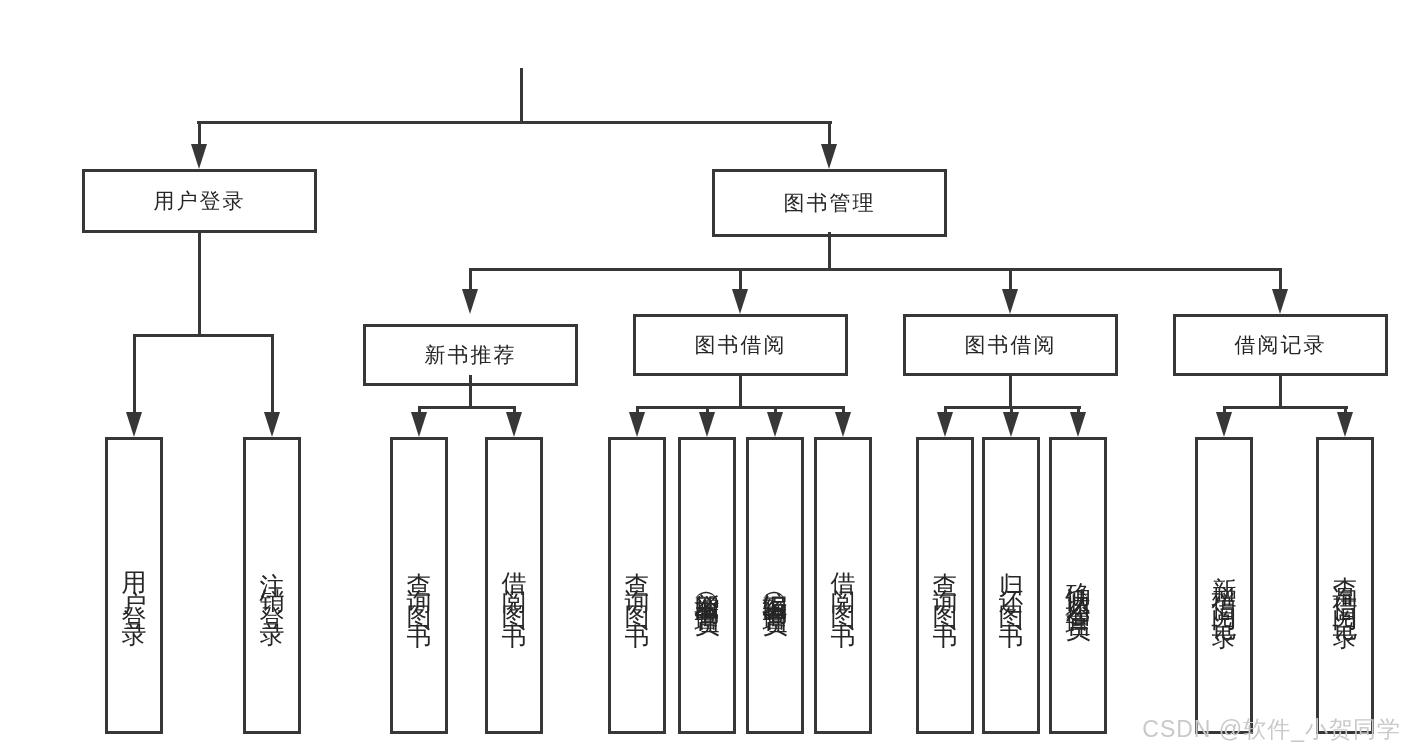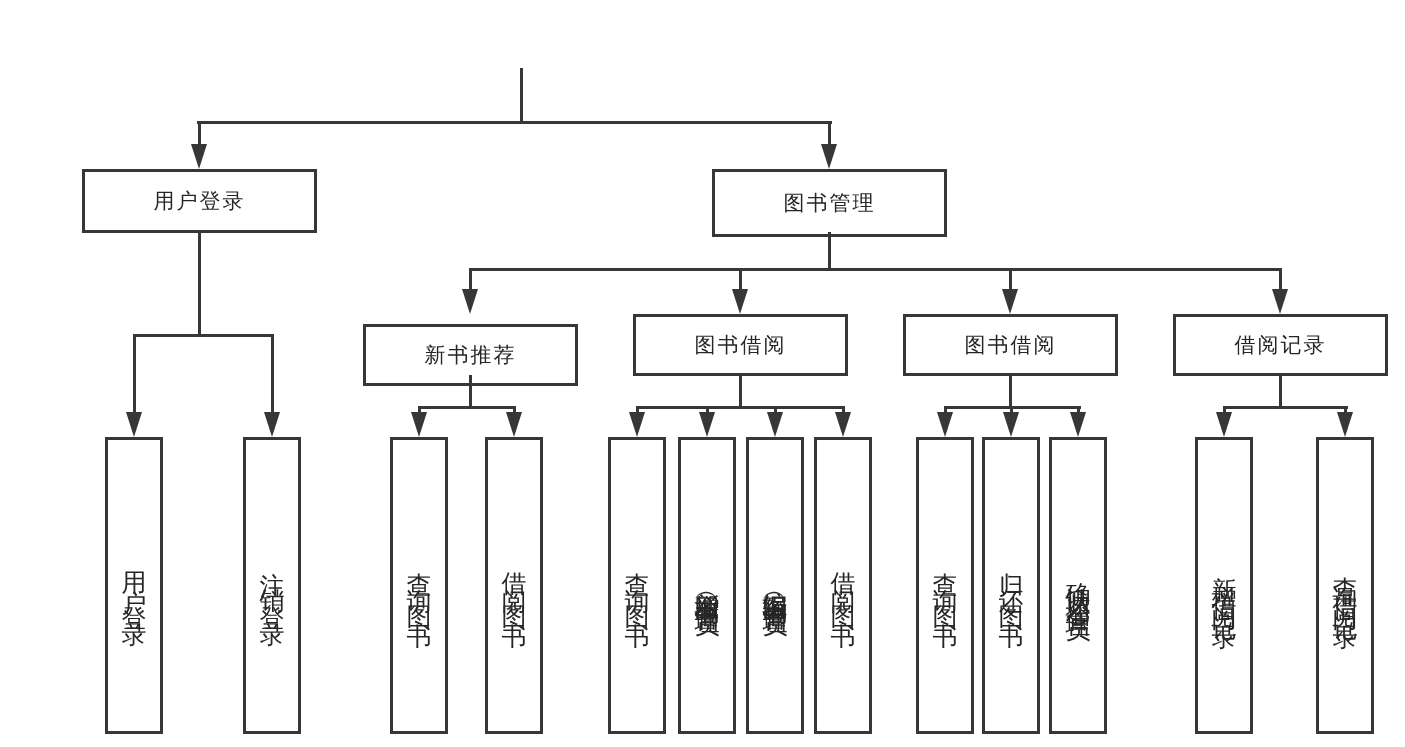--- a/index.html
+++ b/index.html
@@ -184,14 +184,15 @@
     <span class="ls-9">确认归还（管理员）</span>
   </div>
 
   <div class="box vbox" style="left:1195px;top:437px;width:58px;height:297px">
     <span class="ls-6">新增借阅记录</span>
   </div>
   <div class="box vbox" style="left:1316px;top:437px;width:58px;height:297px">
     <span class="ls-6">查询借阅记录</span>
   </div>
 
+  <div class="watermark">CSDN @软件_小贺同学</div>
 
 </div>
 
 </body></html>

